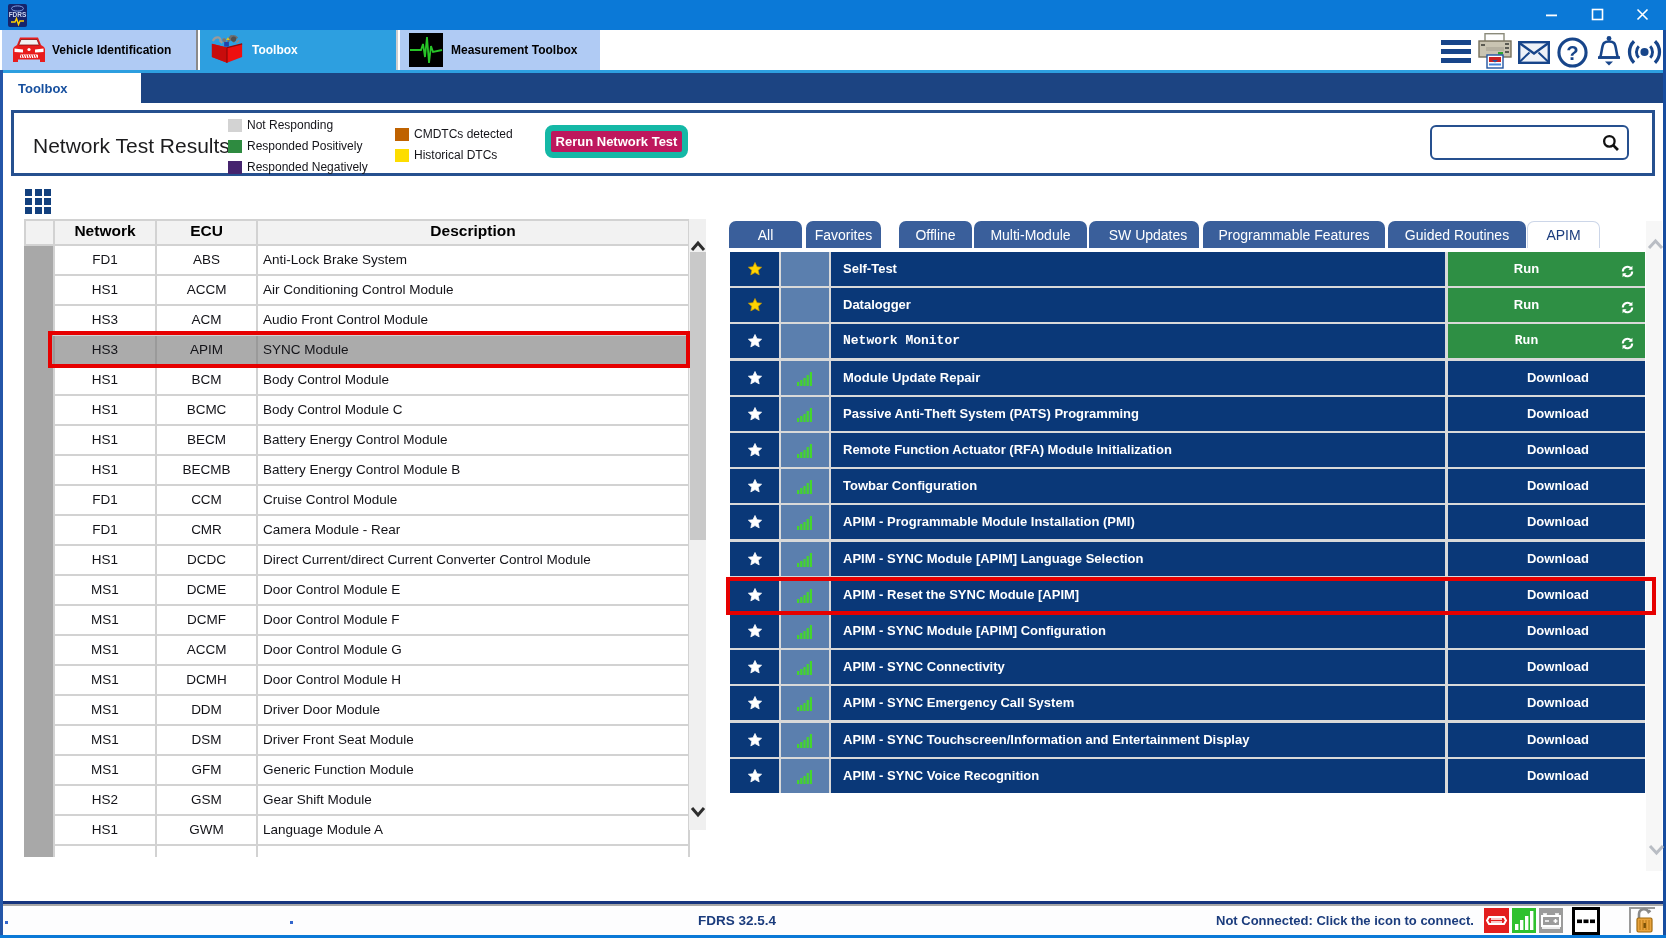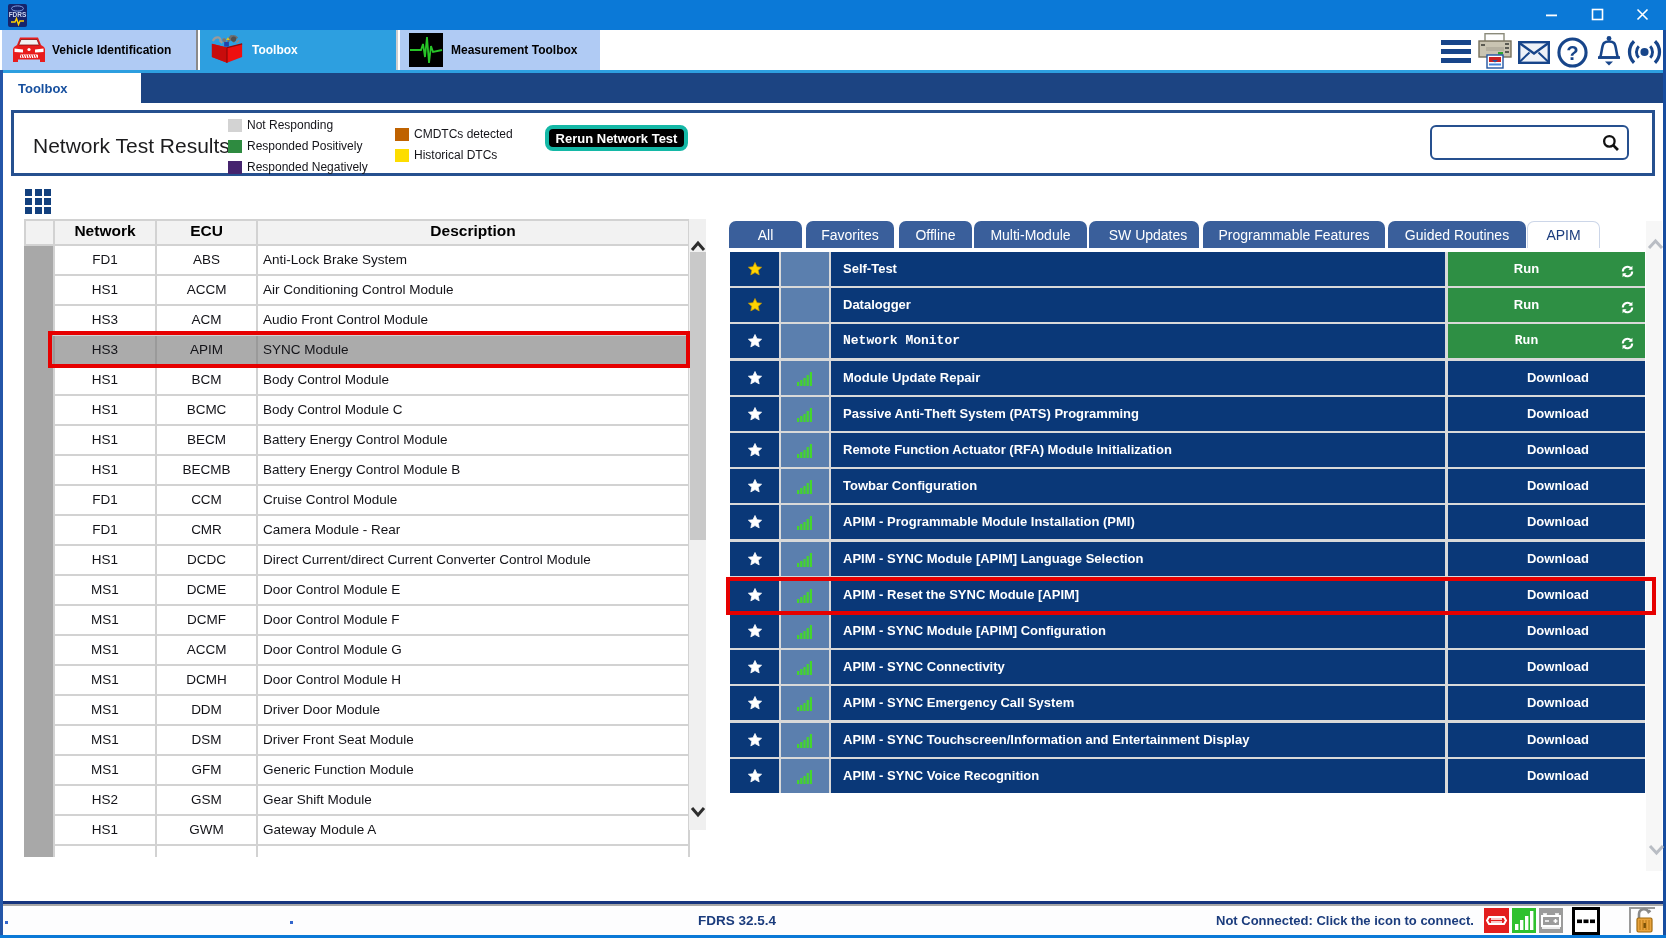--- a/index.html
+++ b/index.html
@@ -18,21 +18,21 @@
 #tabTB{left:200px;width:198px;background:#2d9fe0;border-right:2px solid #cfcfcf;}
 #tabMT{left:400px;width:200px;background:#b0cbf4;}
 #azline{left:0;top:70px;width:1663px;height:3px;background:#2d9fe0;}
 #subrow{left:0;top:73px;width:1663px;height:30px;background:#1c4482;}
 #subtab{left:3px;top:73px;width:138px;height:30px;background:#fff;display:flex;align-items:center;}
 #subtab span{font-weight:bold;font-size:13px;color:#164f9e;padding-left:15px;}
 #panel{left:11px;top:110px;width:1644px;height:66px;background:#fff;border:3px solid #26508f;}
 #ntr{left:33px;top:134px;font-size:21px;color:#1c1c1e;white-space:nowrap;}
 .leg{position:absolute;font-size:12px;color:#15151a;white-space:nowrap;}
 .leg .sq{display:inline-block;width:14px;height:13px;margin-right:5px;vertical-align:-2.5px;}
-#rerun{left:545px;top:125px;width:143px;height:26px;background:#000000;border:4px solid #14b8a6;border-radius:8px;color:#fff;font-weight:bold;font-size:13px;display:flex;align-items:center;justify-content:center;white-space:nowrap;}
+#rerun{left:545px;top:125px;width:143px;height:33px;background:#be185d;border:6px solid #14b8a6;border-radius:8px;color:#fff;font-weight:bold;font-size:13px;display:flex;align-items:center;justify-content:center;white-space:nowrap;}
 #search{left:1430px;top:125px;width:199px;height:35px;border:2px solid #26508f;border-radius:6px;background:#fff;}
 .gsq{position:absolute;width:7px;height:7px;background:#12407e;}
 #lhead{left:24px;top:219px;width:666px;height:27px;background:#f2f2f2;border:2px solid #d2d2d2;}
 .hcell{position:absolute;top:219px;height:24px;font-weight:bold;font-size:15.5px;color:#000;text-align:center;line-height:24px;}
 .hline{position:absolute;top:221px;height:23px;width:2px;background:#d2d2d2;}
 .trow{position:absolute;left:24px;width:666px;height:30px;background:#fff;border-left:2px solid #d2d2d2;border-right:2px solid #d2d2d2;border-bottom:2px solid #d2d2d2;}
 .trow .c0{position:absolute;left:-2px;top:0;width:31px;height:30px;background:#a8a8a8;border-right:2px solid #d2d2d2;}
 .trow .c1{position:absolute;left:29px;top:0;width:102px;height:28px;text-align:center;border-right:2px solid #d2d2d2;}
 .trow .c2{position:absolute;left:131px;top:0;width:101px;height:28px;text-align:center;border-right:2px solid #d2d2d2;}
 .trow .c3{position:absolute;left:232px;top:0;width:430px;height:28px;padding-left:5px;}
@@ -321,21 +321,21 @@
 <div class="trow" style="top:786px;">
       <div class="c0"></div>
       <div class="c1">HS2</div>
       <div class="c2">GSM</div>
       <div class="c3">Gear Shift Module</div>
     </div>
 <div class="trow" style="top:816px;">
       <div class="c0"></div>
       <div class="c1">HS1</div>
       <div class="c2">GWM</div>
-      <div class="c3">Gateway Module A</div>
+      <div class="c3">Language Module A</div>
     </div>
 <div class="trow" style="top:846px;height:11px;border-bottom:none;">
       <div class="c0" style="height:11px;"></div>
       <div class="c1" style="height:11px;"></div>
       <div class="c2" style="height:11px;"></div>
       <div class="c3" style="height:11px;"></div>
     </div>
 <div class="abs" id="lscroll"></div>
 <div class="abs" id="lthumb"></div>
 <div class="hicon" style="left:690px;top:240px;">
@@ -344,21 +344,21 @@
       </svg>
     </div>
 <div class="hicon" style="left:690px;top:806px;">
       <svg width="16" height="12" viewBox="0 0 16 12">
         <path d="M2 2 L8 9 L14 2" fill="none" stroke="#2d2d2d" stroke-width="3"></path>
       </svg>
     </div>
 <div class="abs" id="redL"></div>
 <div class="abs" style="left:1646px;top:221px;width:16px;height:650px;background:#f7f7f7;"></div>
 <div class="rtab" style="left:729px;width:73px;">All</div>
-<div class="rtab" style="left:806px;width:88px;">Favorites</div>
+<div class="rtab" style="left:806px;width:75px;">Favorites</div>
 <div class="rtab" style="left:899px;width:73px;">Offline</div>
 <div class="rtab" style="left:974px;width:113px;">Multi-Module</div>
 <div class="rtab" style="left:1089px;width:110px;padding-left:8px;">SW Updates</div>
 <div class="rtab" style="left:1203px;width:182px;">Programmable Features</div>
 <div class="rtab" style="left:1388px;width:138px;">Guided Routines</div>
 <div class="rtab" id="rtAPIM" style="left:1527px;width:73px;">APIM</div>
 <div class="hicon" style="left:1647px;top:238px;">
       <svg width="17" height="12" viewBox="0 0 17 12">
         <path d="M2 10 L8.5 3 L15 10" fill="none" stroke="#b9bdc4" stroke-width="3"></path>
       </svg>

